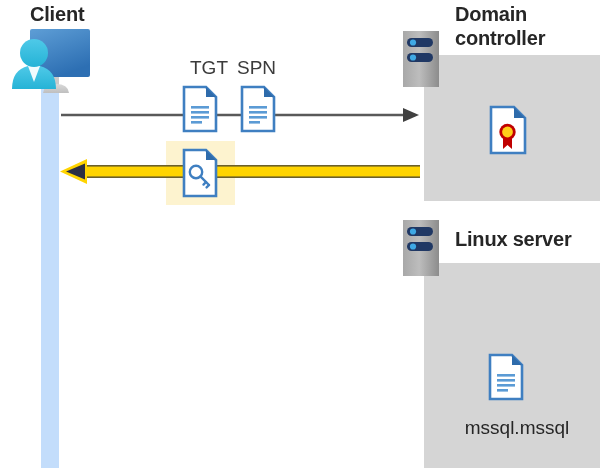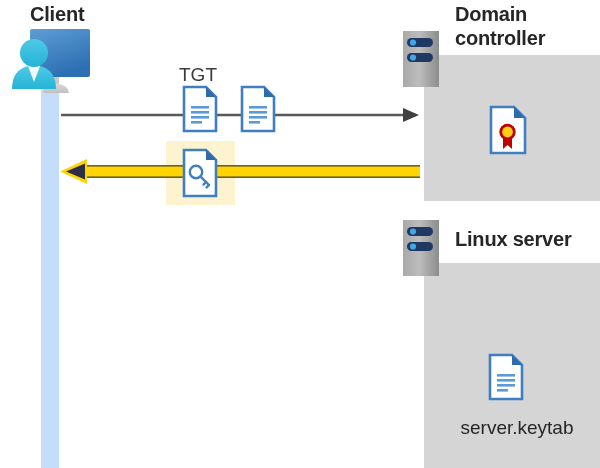--- a/index.html
+++ b/index.html
@@ -104,33 +104,34 @@
       <rect x="24" y="6" width="336" height="13" fill="#ffd400"></rect>
       <rect x="24" y="6" width="336" height="1.6" fill="#3a3a3a" opacity="0.75"></rect>
       <rect x="24" y="17.4" width="336" height="1.6" fill="#3a3a3a" opacity="0.75"></rect>
 
       <polygon points="0,12.5 27,0 27,25" fill="#ffd400"></polygon>
 
       <polygon points="6,12.5 25,4.5 25,20.5" fill="#2b2f44"></polygon>
     </svg>
   </div>
 
-  <div class="abs plain-label z5" style="left:179px;top:64px;width:60px;">TGT</div>
+  <div class="abs plain-label z5" style="left:179px;top:57px;width:60px;text-align:center;">TGT</div>
 
   <div class="abs z5" style="left:182px;top:85px;width:38px;height:48px;">
     <svg width="38" height="48" viewBox="0 0 38 48">
       <path d="M2 2 H24 L34 12 V46 H2 Z" fill="#ffffff" stroke="#3f7fc1" stroke-width="2.6"></path>
       <path d="M24 2 L34 12 H24 Z" fill="#2e6bab"></path>
       <rect x="9" y="21" width="18" height="2.6" fill="#5b9bd5"></rect>
       <rect x="9" y="26" width="18" height="2.6" fill="#5b9bd5"></rect>
       <rect x="9" y="31" width="18" height="2.6" fill="#5b9bd5"></rect>
       <rect x="9" y="36" width="11" height="2.6" fill="#5b9bd5"></rect>
     </svg>
   </div>
 
+  <div class="abs plain-label z5" style="left:237px;top:57px;width:60px;">SPN</div>
 
   <div class="abs z5" style="left:240px;top:85px;width:38px;height:48px;">
     <svg width="38" height="48" viewBox="0 0 38 48">
       <path d="M2 2 H24 L34 12 V46 H2 Z" fill="#ffffff" stroke="#3f7fc1" stroke-width="2.6"></path>
       <path d="M24 2 L34 12 H24 Z" fill="#2e6bab"></path>
       <rect x="9" y="21" width="18" height="2.6" fill="#5b9bd5"></rect>
       <rect x="9" y="26" width="18" height="2.6" fill="#5b9bd5"></rect>
       <rect x="9" y="31" width="18" height="2.6" fill="#5b9bd5"></rect>
       <rect x="9" y="36" width="11" height="2.6" fill="#5b9bd5"></rect>
     </svg>
@@ -208,15 +209,15 @@
     <svg width="38" height="48" viewBox="0 0 38 48">
       <path d="M2 2 H24 L34 12 V46 H2 Z" fill="#ffffff" stroke="#3f7fc1" stroke-width="2.6"></path>
       <path d="M24 2 L34 12 H24 Z" fill="#2e6bab"></path>
       <rect x="9" y="21" width="18" height="2.6" fill="#5b9bd5"></rect>
       <rect x="9" y="26" width="18" height="2.6" fill="#5b9bd5"></rect>
       <rect x="9" y="31" width="18" height="2.6" fill="#5b9bd5"></rect>
       <rect x="9" y="36" width="11" height="2.6" fill="#5b9bd5"></rect>
     </svg>
   </div>
 
-  <div class="abs file-label z5" style="left:437px;top:417px;width:160px;text-align:center;">server.keytab</div>
+  <div class="abs file-label z5" style="left:437px;top:417px;width:160px;text-align:center;">mssql.mssql</div>
 
 </div>
 
 </body></html>

